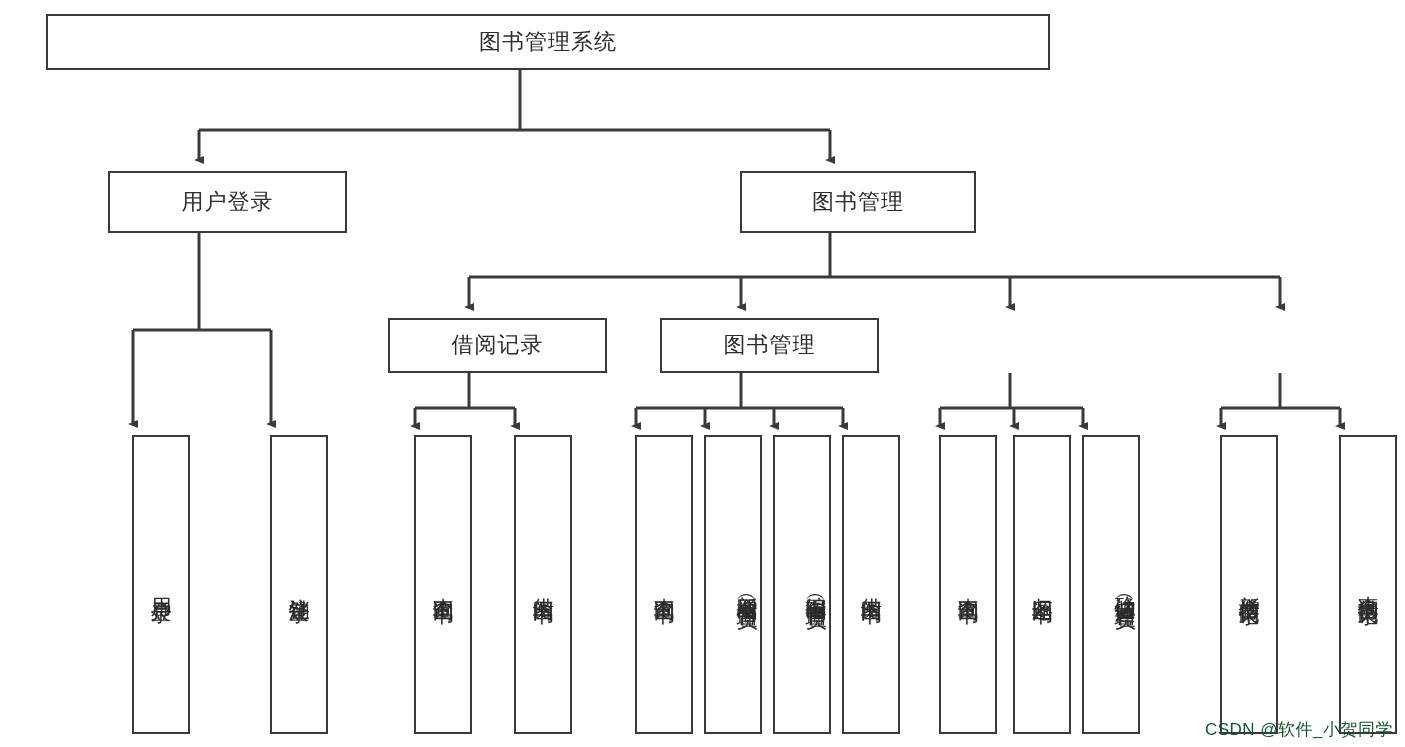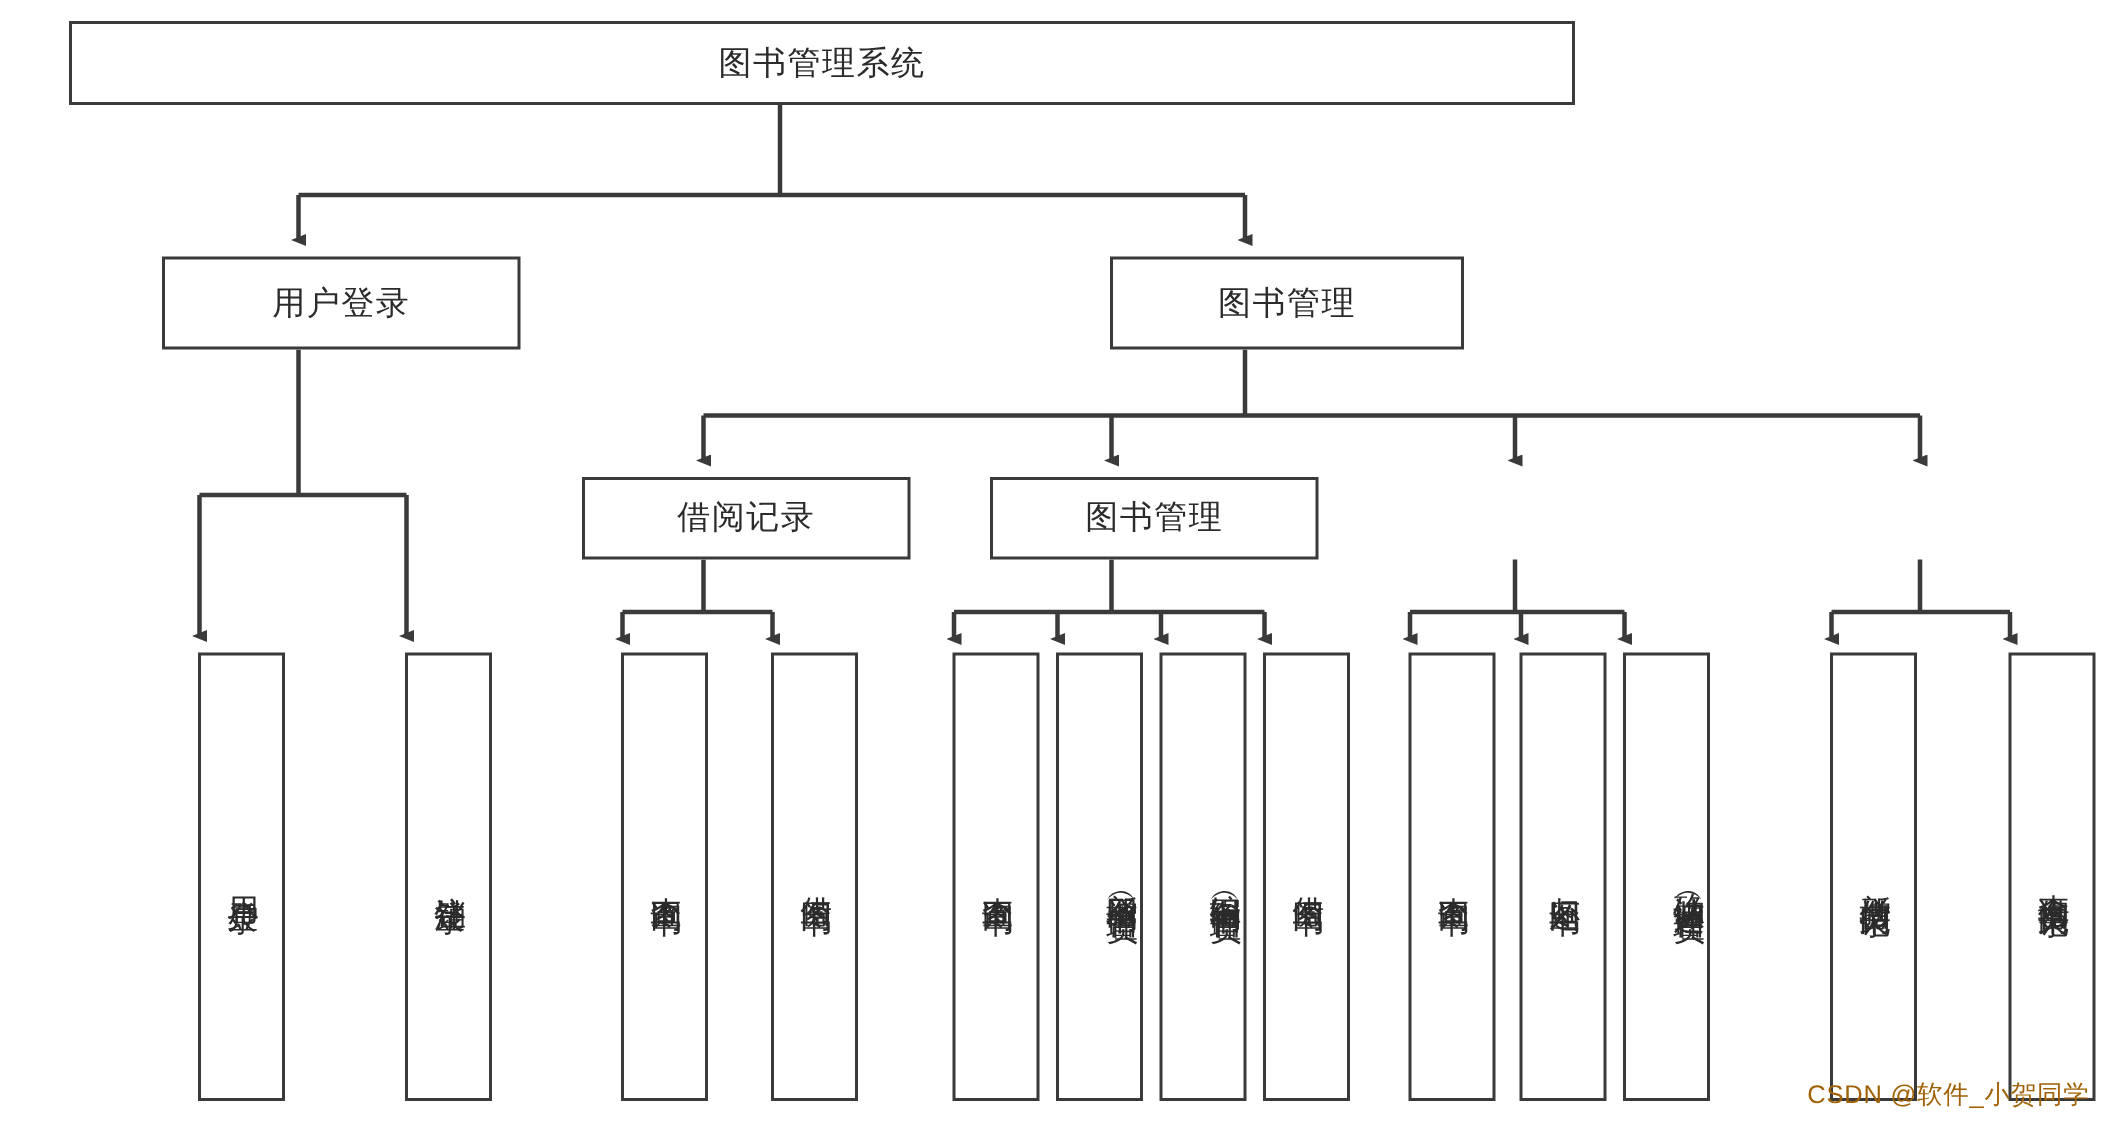--- a/index.html
+++ b/index.html
@@ -55,21 +55,21 @@
   }
   .node-v.center-text {
     align-items: center;
     padding-top: 0;
   }
   .watermark {
     position: absolute;
     right: 12px;
     bottom: 6px;
     font-size: 17px;
-    color: #a16207;
+    color: #14532d;
     white-space: nowrap;
     letter-spacing: 0.5px;
   }
 </style>
 </head>
 <body>
 
 <div id="diagram-root">
 
   <svg class="connectors" viewBox="0 0 1405 747" xmlns="http://www.w3.org/2000/svg">

